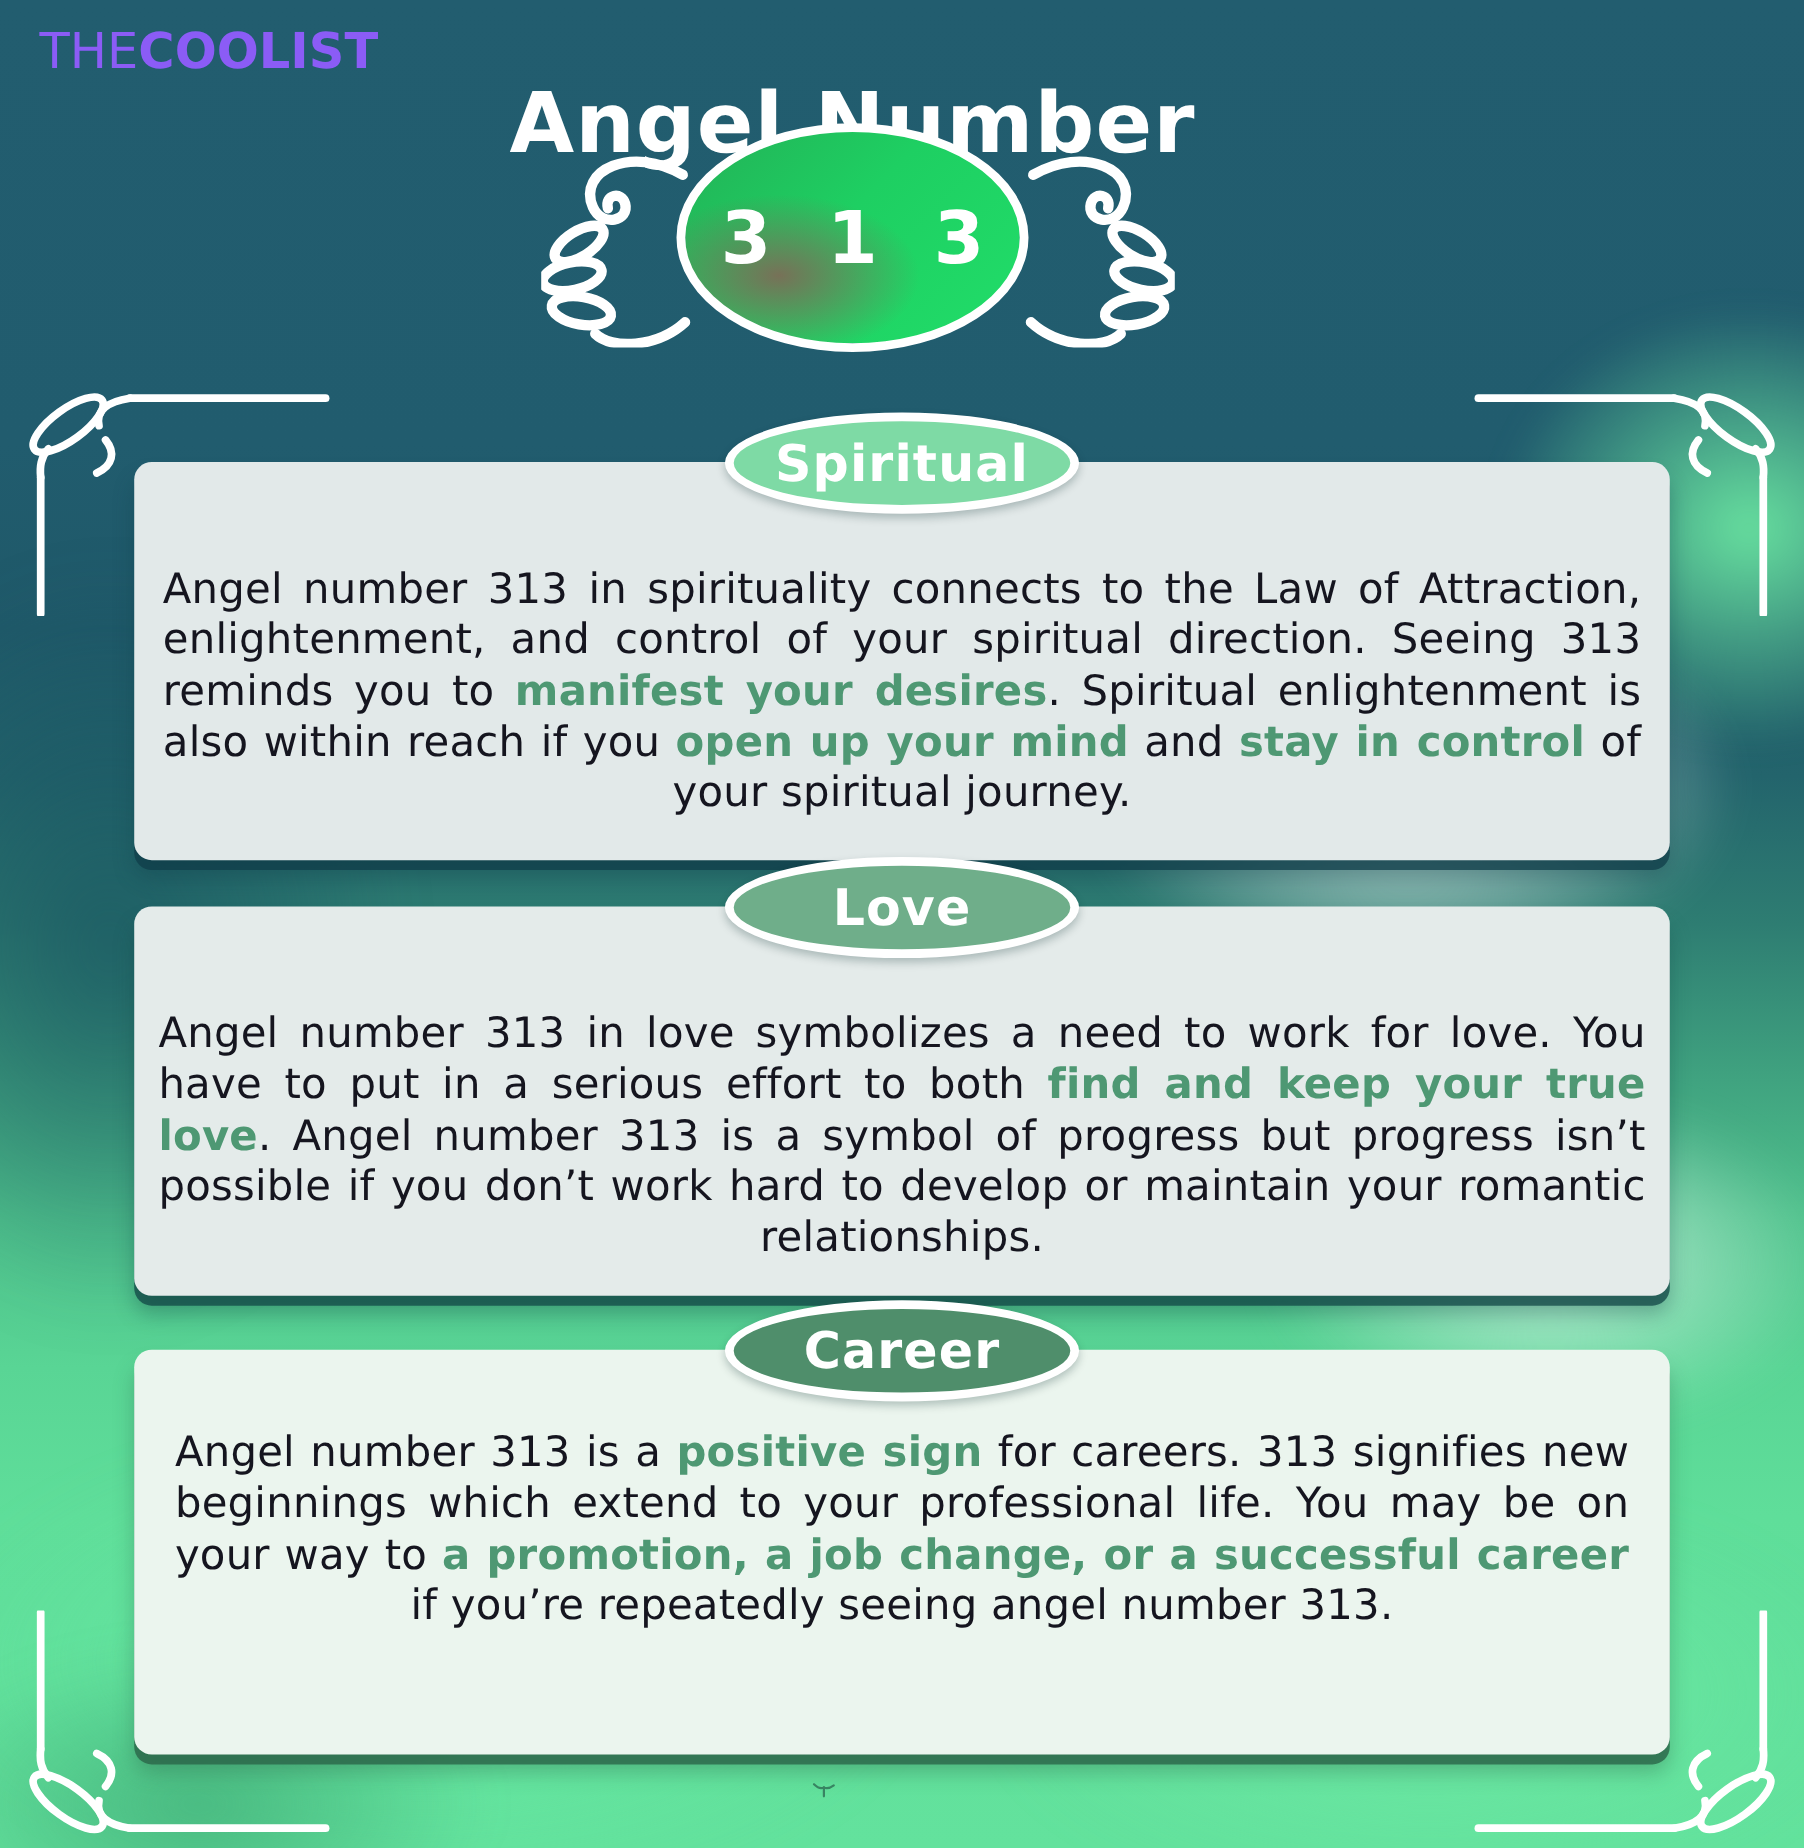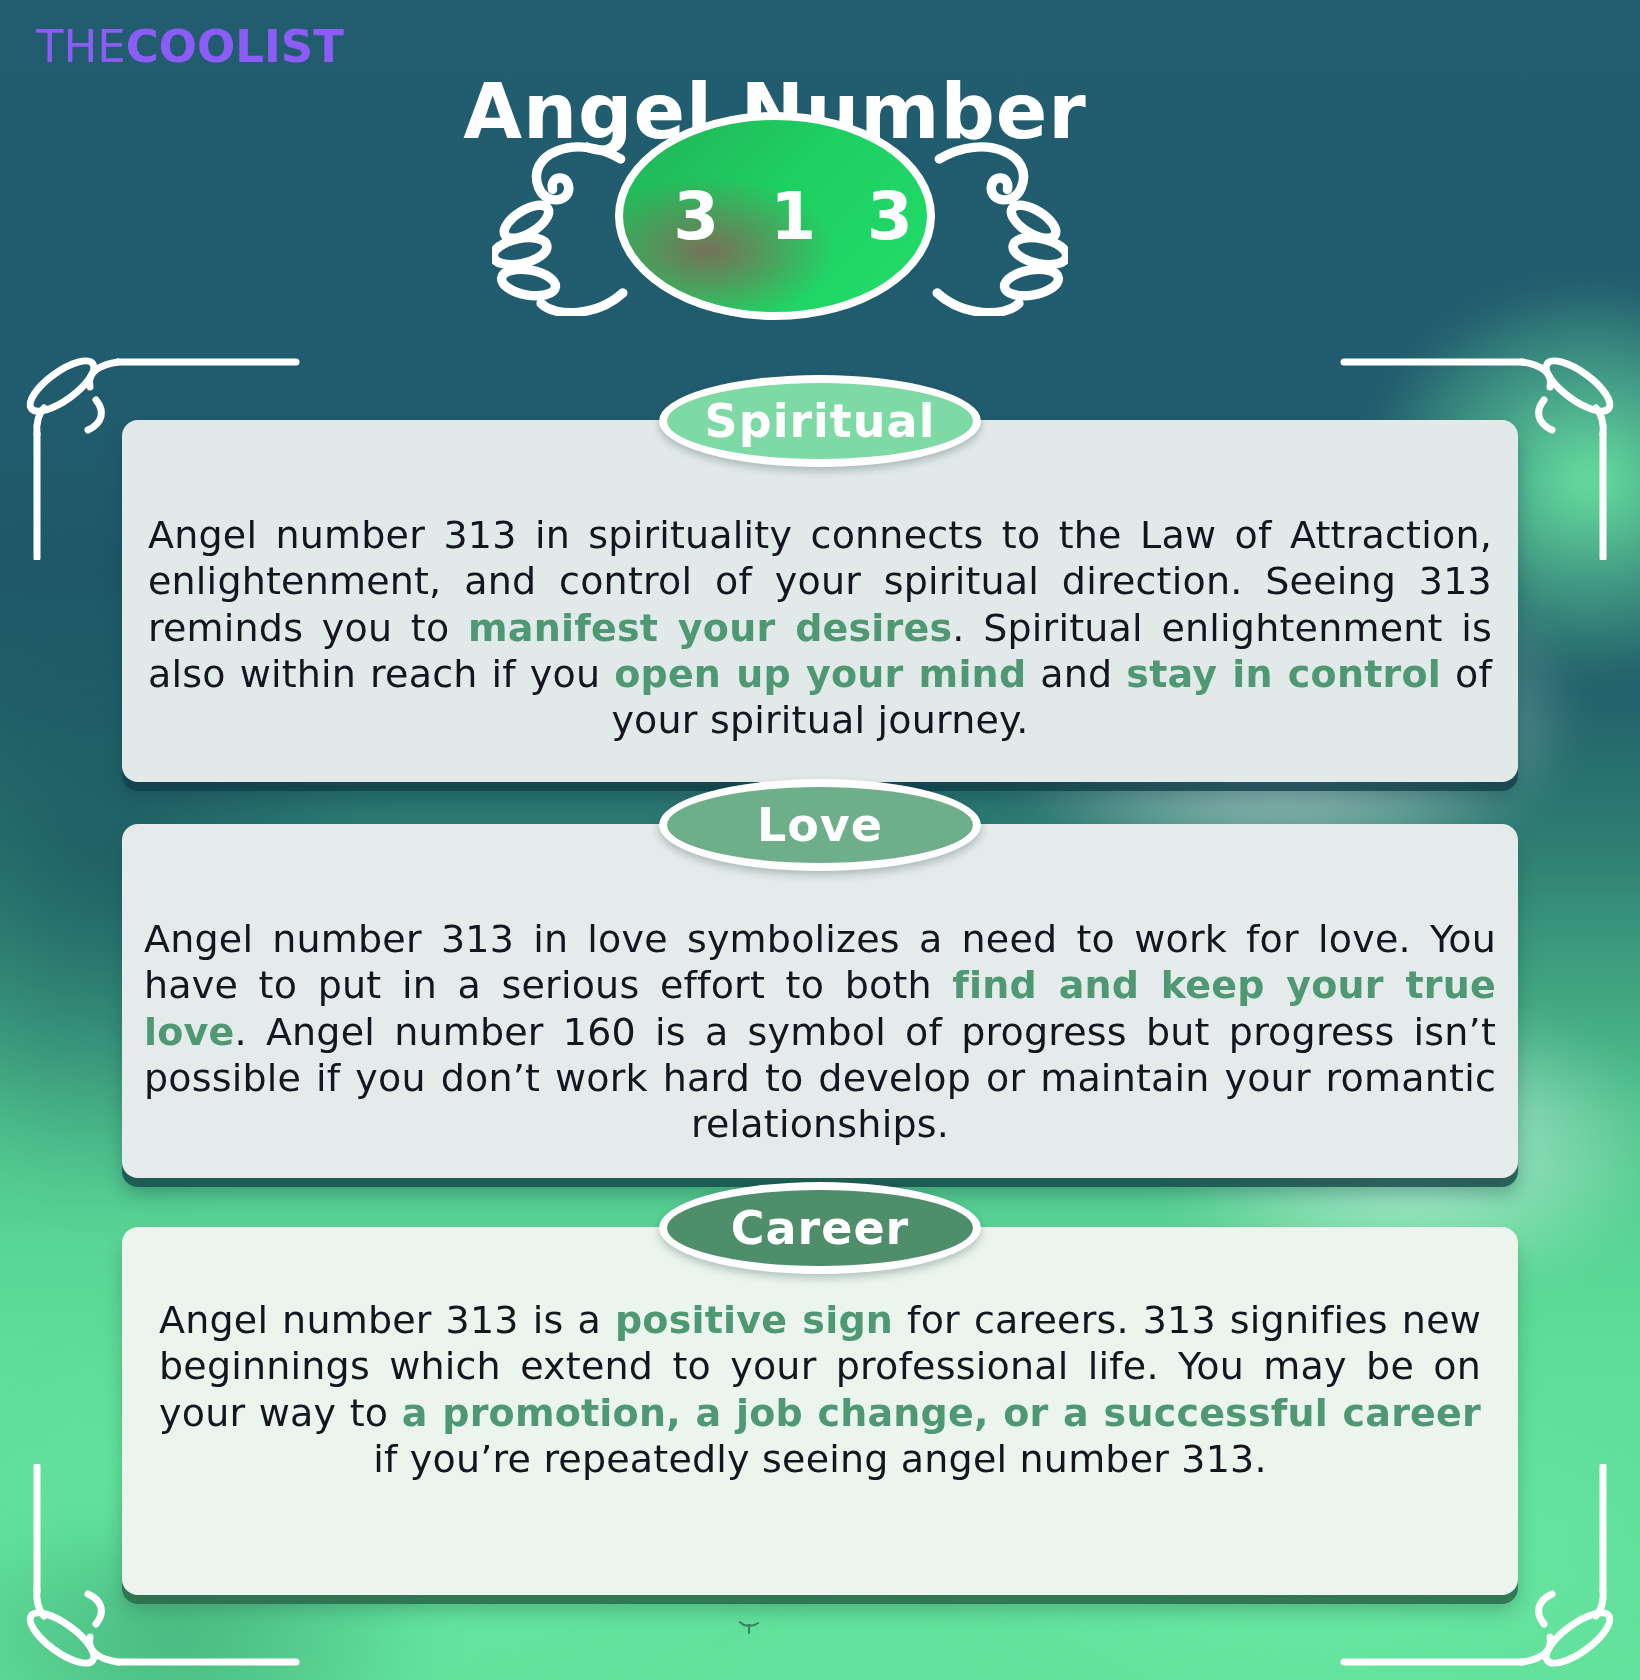--- a/index.html
+++ b/index.html
@@ -25,21 +25,21 @@
   .logo .bold{font-weight:800;}
 
   .title{position:absolute;left:155px;top:16px;width:1240px;text-align:center;
     color:#fff;font-size:76px;font-weight:800;letter-spacing:1px;}
 
   .oval{position:absolute;left:615px;top:112px;width:320px;height:208px;
     border:8px solid #fff;border-radius:50%;box-sizing:border-box;
     background:
       radial-gradient(ellipse 60% 55% at 28% 68%, rgba(124,108,87,.95), rgba(124,108,87,0) 70%),
       linear-gradient(135deg,#23b257 0%, #1ecf62 45%, #21dd69 100%);
-    display:flex;align-items:center;justify-content:flex-end;}
+    display:flex;align-items:center;justify-content:center;}
   .oval .num{color:#fff;font-size:66px;font-weight:800;letter-spacing:14px;text-indent:14px;}
 
   .wing{position:absolute;width:138px;height:178px;}
   .wing svg{width:100%;height:100%;}
   .wing-left{left:492px;top:138px;}
   .wing-right{left:930px;top:138px;transform:scaleX(-1);}
 
   .corner{position:absolute;width:300px;height:240px;pointer-events:none;}
   .corner svg{width:100%;height:100%;}
   .c-tl{left:0;top:320px;}
@@ -153,21 +153,21 @@
   <div class="badge" style="background: rgb(126, 218, 165);">
     <span>Spiritual</span>
   </div>
   <p class="body"><span>Angel number 313 in spirituality connects to the Law of Attraction, enlightenment, and control of your spiritual direction. Seeing 313 reminds you to </span><span class="hl" style="color: rgb(78, 152, 115);">manifest your desires</span><span>. Spiritual enlightenment is also within reach if you </span><span class="hl" style="color: rgb(78, 152, 115);">open up your mind</span><span> and </span><span class="hl" style="color: rgb(78, 152, 115);">stay in control</span><span> of your spiritual journey.</span></p>
 </section>
 
 <section class="card card2">
   <div class="badge" style="background: rgb(111, 174, 138);">
     <span>Love</span>
   </div>
-  <p class="body"><span>Angel number 313 in love symbolizes a need to work for love. You have to put in a serious effort to both </span><span class="hl" style="color: rgb(78, 152, 115);">find and keep your true love</span><span>. Angel number 160 is a symbol of progress but progress isn’t possible if you don’t work hard to develop or maintain your romantic relationships.</span></p>
+  <p class="body"><span>Angel number 313 in love symbolizes a need to work for love. You have to put in a serious effort to both </span><span class="hl" style="color: rgb(78, 152, 115);">find and keep your true love</span><span>. Angel number 313 is a symbol of progress but progress isn’t possible if you don’t work hard to develop or maintain your romantic relationships.</span></p>
 </section>
 
 <section class="card card3">
   <div class="badge" style="background: rgb(79, 142, 107);">
     <span>Career</span>
   </div>
   <p class="body"><span>Angel number 313 is a </span><span class="hl" style="color: rgb(78, 152, 115);">positive sign</span><span> for careers. 313 signifies new beginnings which extend to your professional life. You may be on your way to </span><span class="hl" style="color: rgb(78, 152, 115);">a promotion, a job change, or a successful career</span><span> if you’re repeatedly seeing angel number 313.</span></p>
 </section>
 
 <div class="bird">

